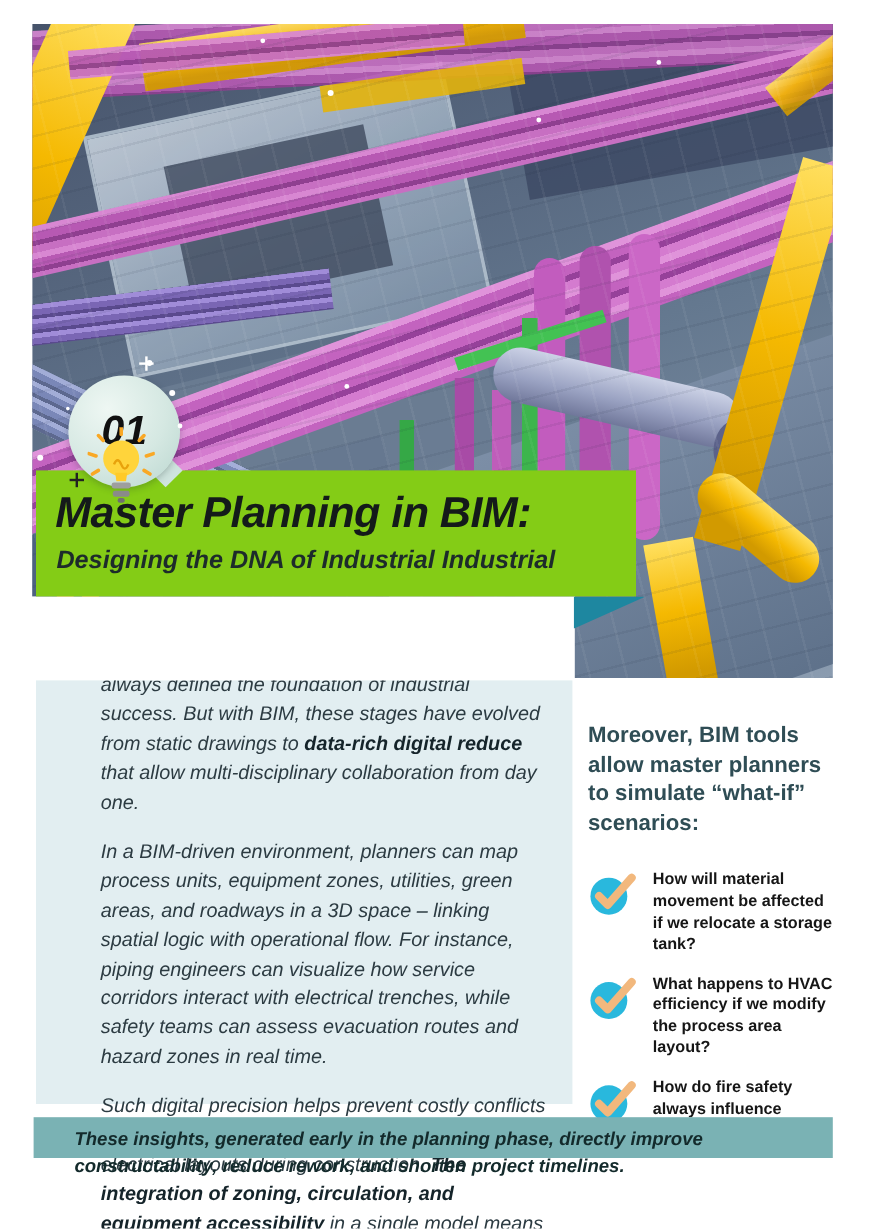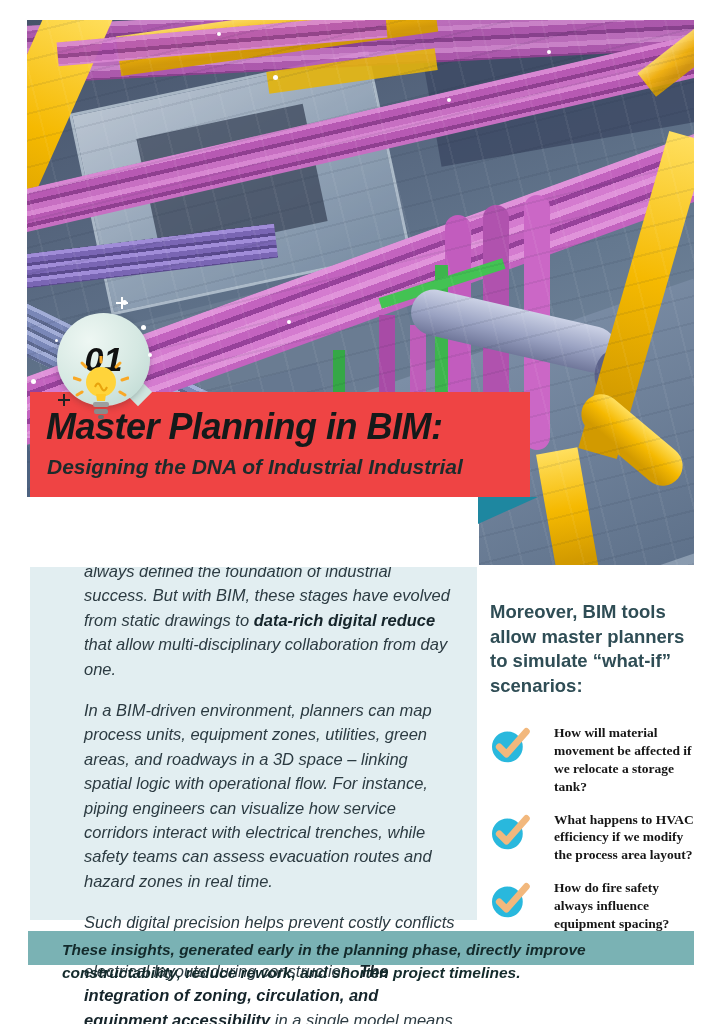--- a/index.html
+++ b/index.html
@@ -52,21 +52,21 @@
   .a-linesB{left:0;top:0;right:0;bottom:0;
             background:repeating-linear-gradient(-14deg,rgba(20,30,50,.07) 0 2px,transparent 2px 26px);}
   .dot{position:absolute;border-radius:50%;background:#fff;}
 
   
   .photo-mask{position:absolute;left:0;top:497px;width:479px;height:70px;background:#fff;z-index:3;}
 
   
   .fold{position:absolute;left:478px;top:497px;width:60px;height:27px;background:#1e87a0;
         clip-path:polygon(0 0,100% 0,0 100%);z-index:3;}
-  .banner{position:absolute;left:30px;top:392px;width:500px;height:105px;background:#ef4444;z-index:4;
+  .banner{position:absolute;left:30px;top:392px;width:500px;height:105px;background:#84cc16;z-index:4;
           padding:0;box-sizing:border-box;}
   .banner .title{margin:14px 0 0 16px;font-size:36px;font-weight:800;font-style:italic;
                  letter-spacing:-.5px;color:#141a1a;}
   .banner .subtitle{margin:7px 0 0 17px;font-size:21px;font-weight:700;font-style:italic;color:#1d2b2b;}
 
   
   .badge-tail{position:absolute;left:128px;top:382px;width:20px;height:20px;background:#cfe4de;
               transform:rotate(45deg);z-index:5;}
   .badge{position:absolute;left:57px;top:313px;width:93px;height:93px;border-radius:50%;z-index:5;
          background:radial-gradient(circle at 35% 30%,#eef7f3,#d5e8e2 55%,#b9d6cf);
@@ -86,21 +86,21 @@
               line-height:1;font-family:"Liberation Sans",sans-serif;}
   .quote-text{margin:10px 20px 0 54px;width:375px;color:#2c3b42;font-style:italic;
               font-size:16.5px;line-height:1.48;}
   .quote-text p{margin:0 0 17px 0;}
   .quote-text b{color:#15242a;}
   .lead{font-size:31px;font-weight:800;font-style:italic;color:#0f1416;padding-right:5px;}
 
   
   .sidebar{position:absolute;left:490px;top:600px;width:208px;z-index:2;}
   .sidebar h3{margin:0 0 26px 0;font-size:18.5px;font-weight:800;color:#2f4d55;line-height:1.33;}
-  .check-item{display:flex;gap:22px;margin-bottom:15px;font-family:Liberation Serif, serif;}
+  .check-item{display:flex;gap:12px;margin-bottom:15px;}
   .check-item svg{flex-shrink:0;margin-top:2px;}
   .check-item span{font-size:13.5px;font-weight:700;color:#161616;line-height:1.32;width:152px;display:block;}
 
   
   .footer-band{position:absolute;left:28px;top:931px;width:666px;height:34px;background:#7ab2b4;z-index:2;
                box-sizing:border-box;padding:7px 16px 0 34px;}
   .footer-band p{margin:0;font-size:15.5px;font-weight:700;font-style:italic;color:#132a2b;line-height:1.5;}
 </style>
 </head>
 <body>

